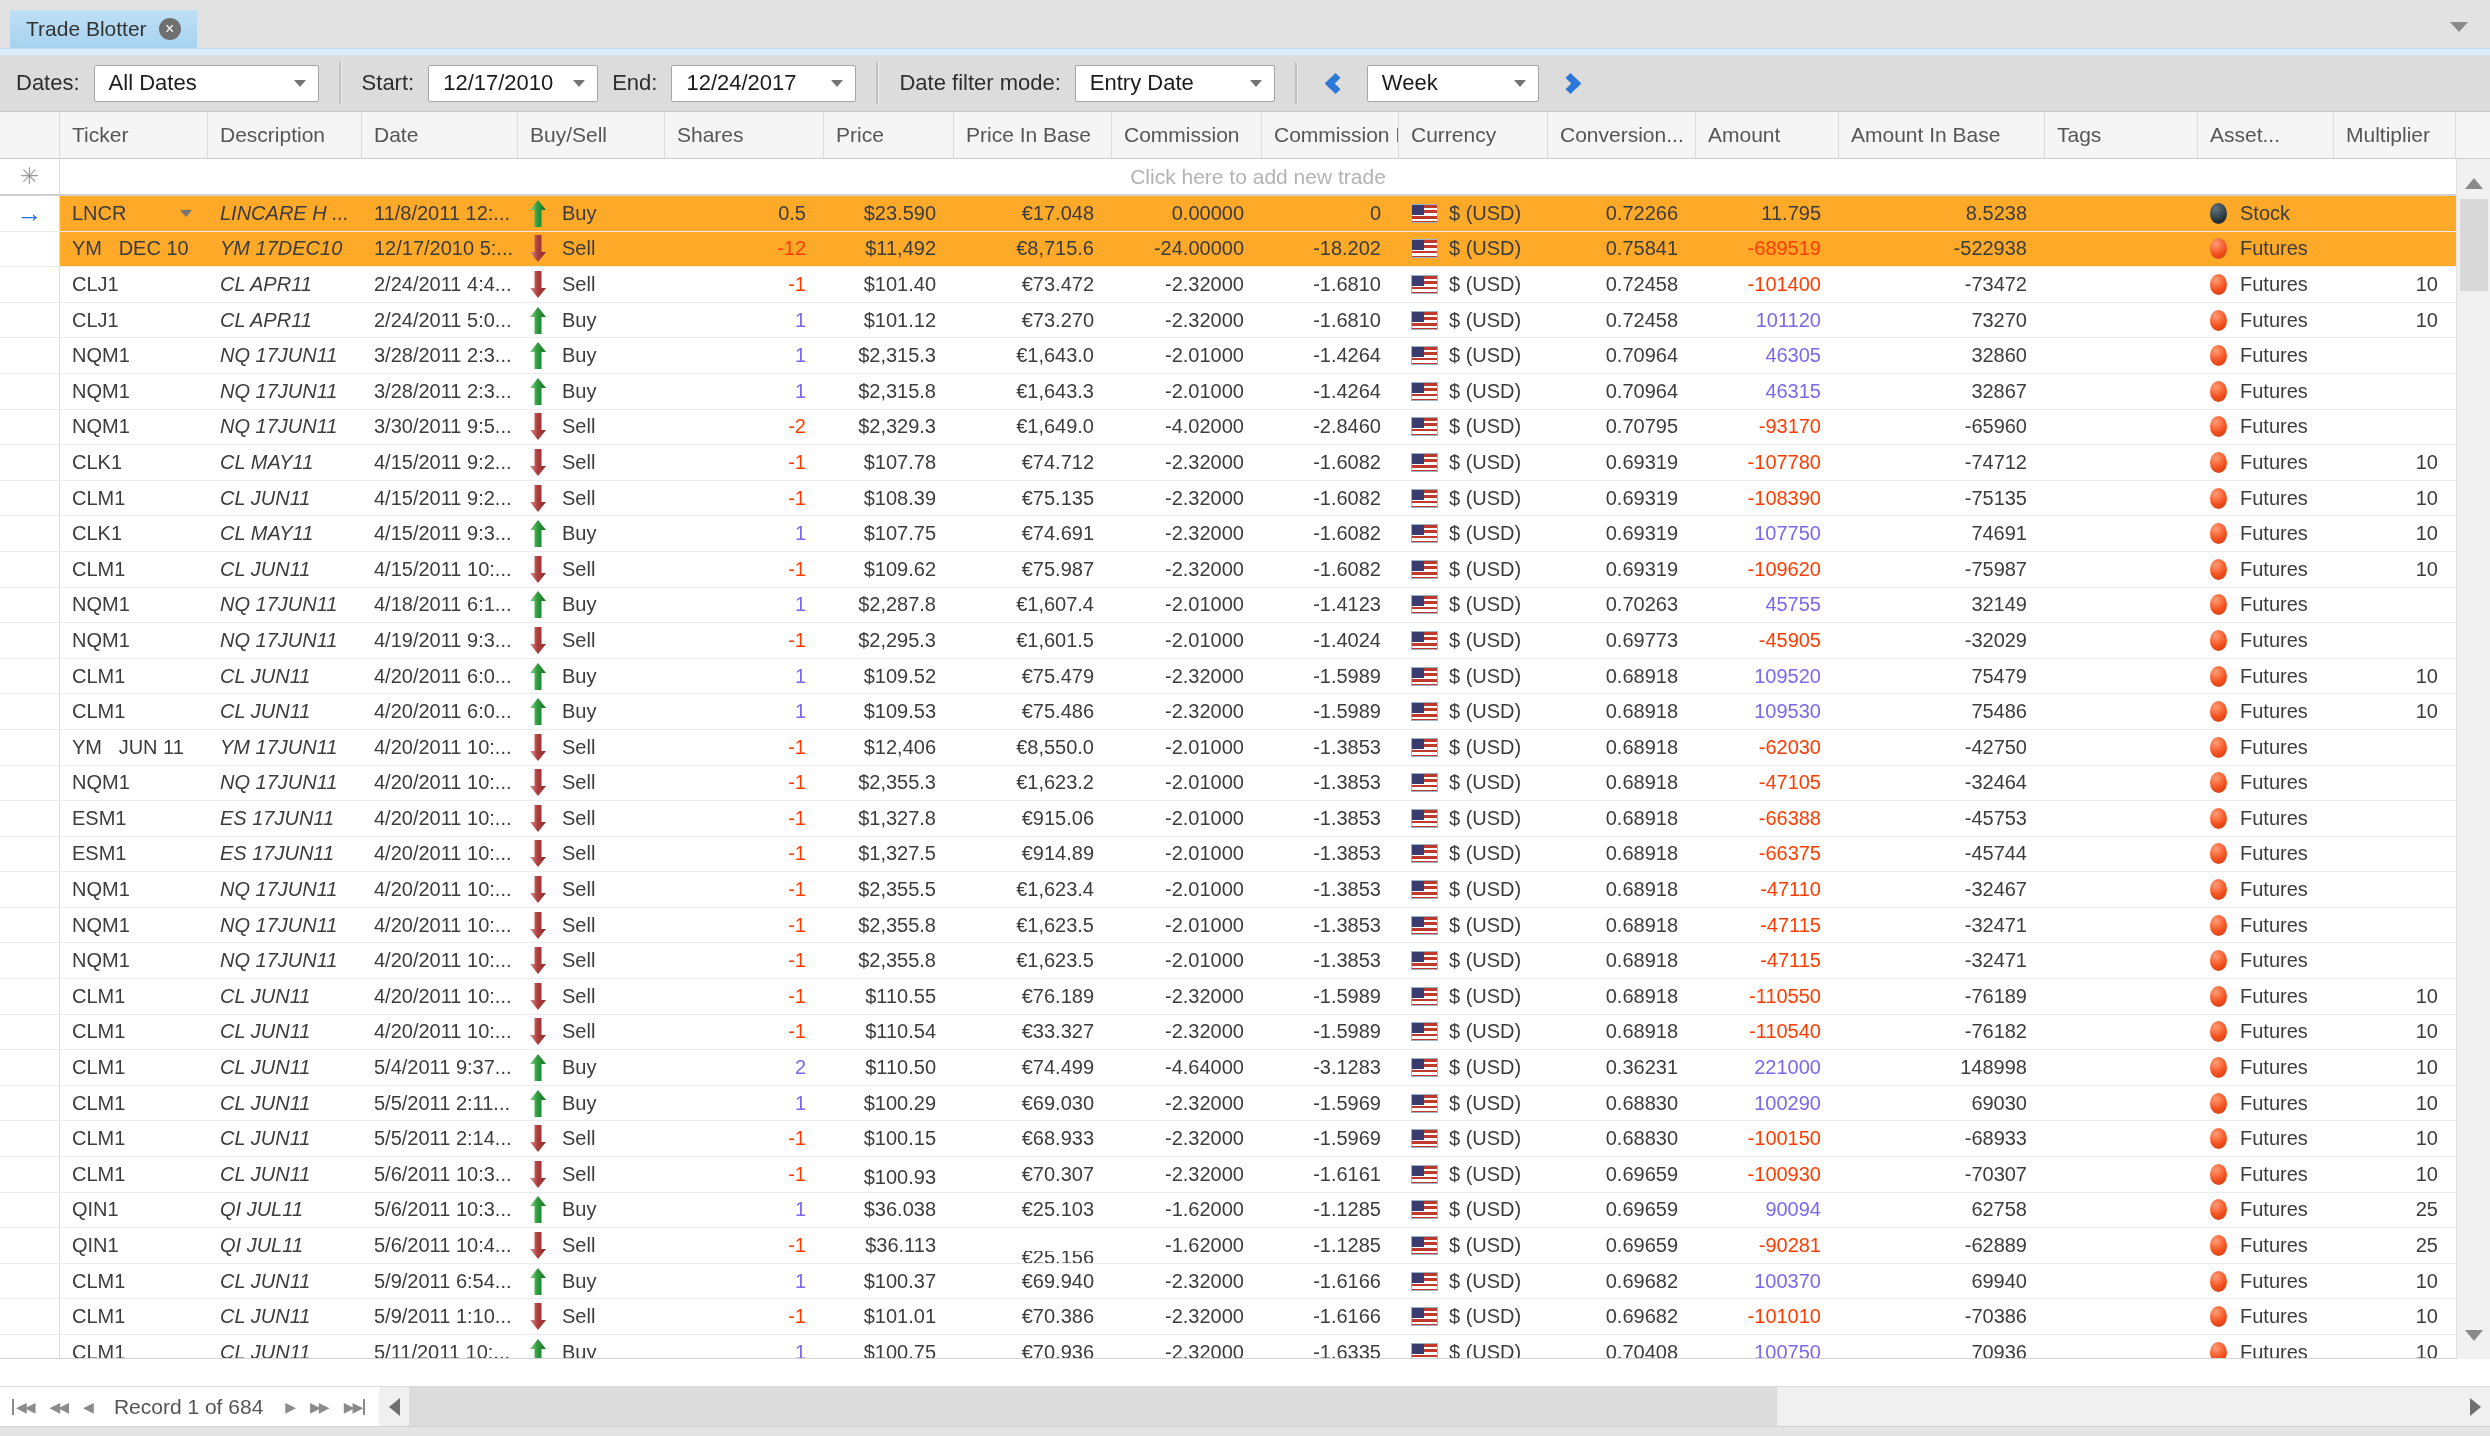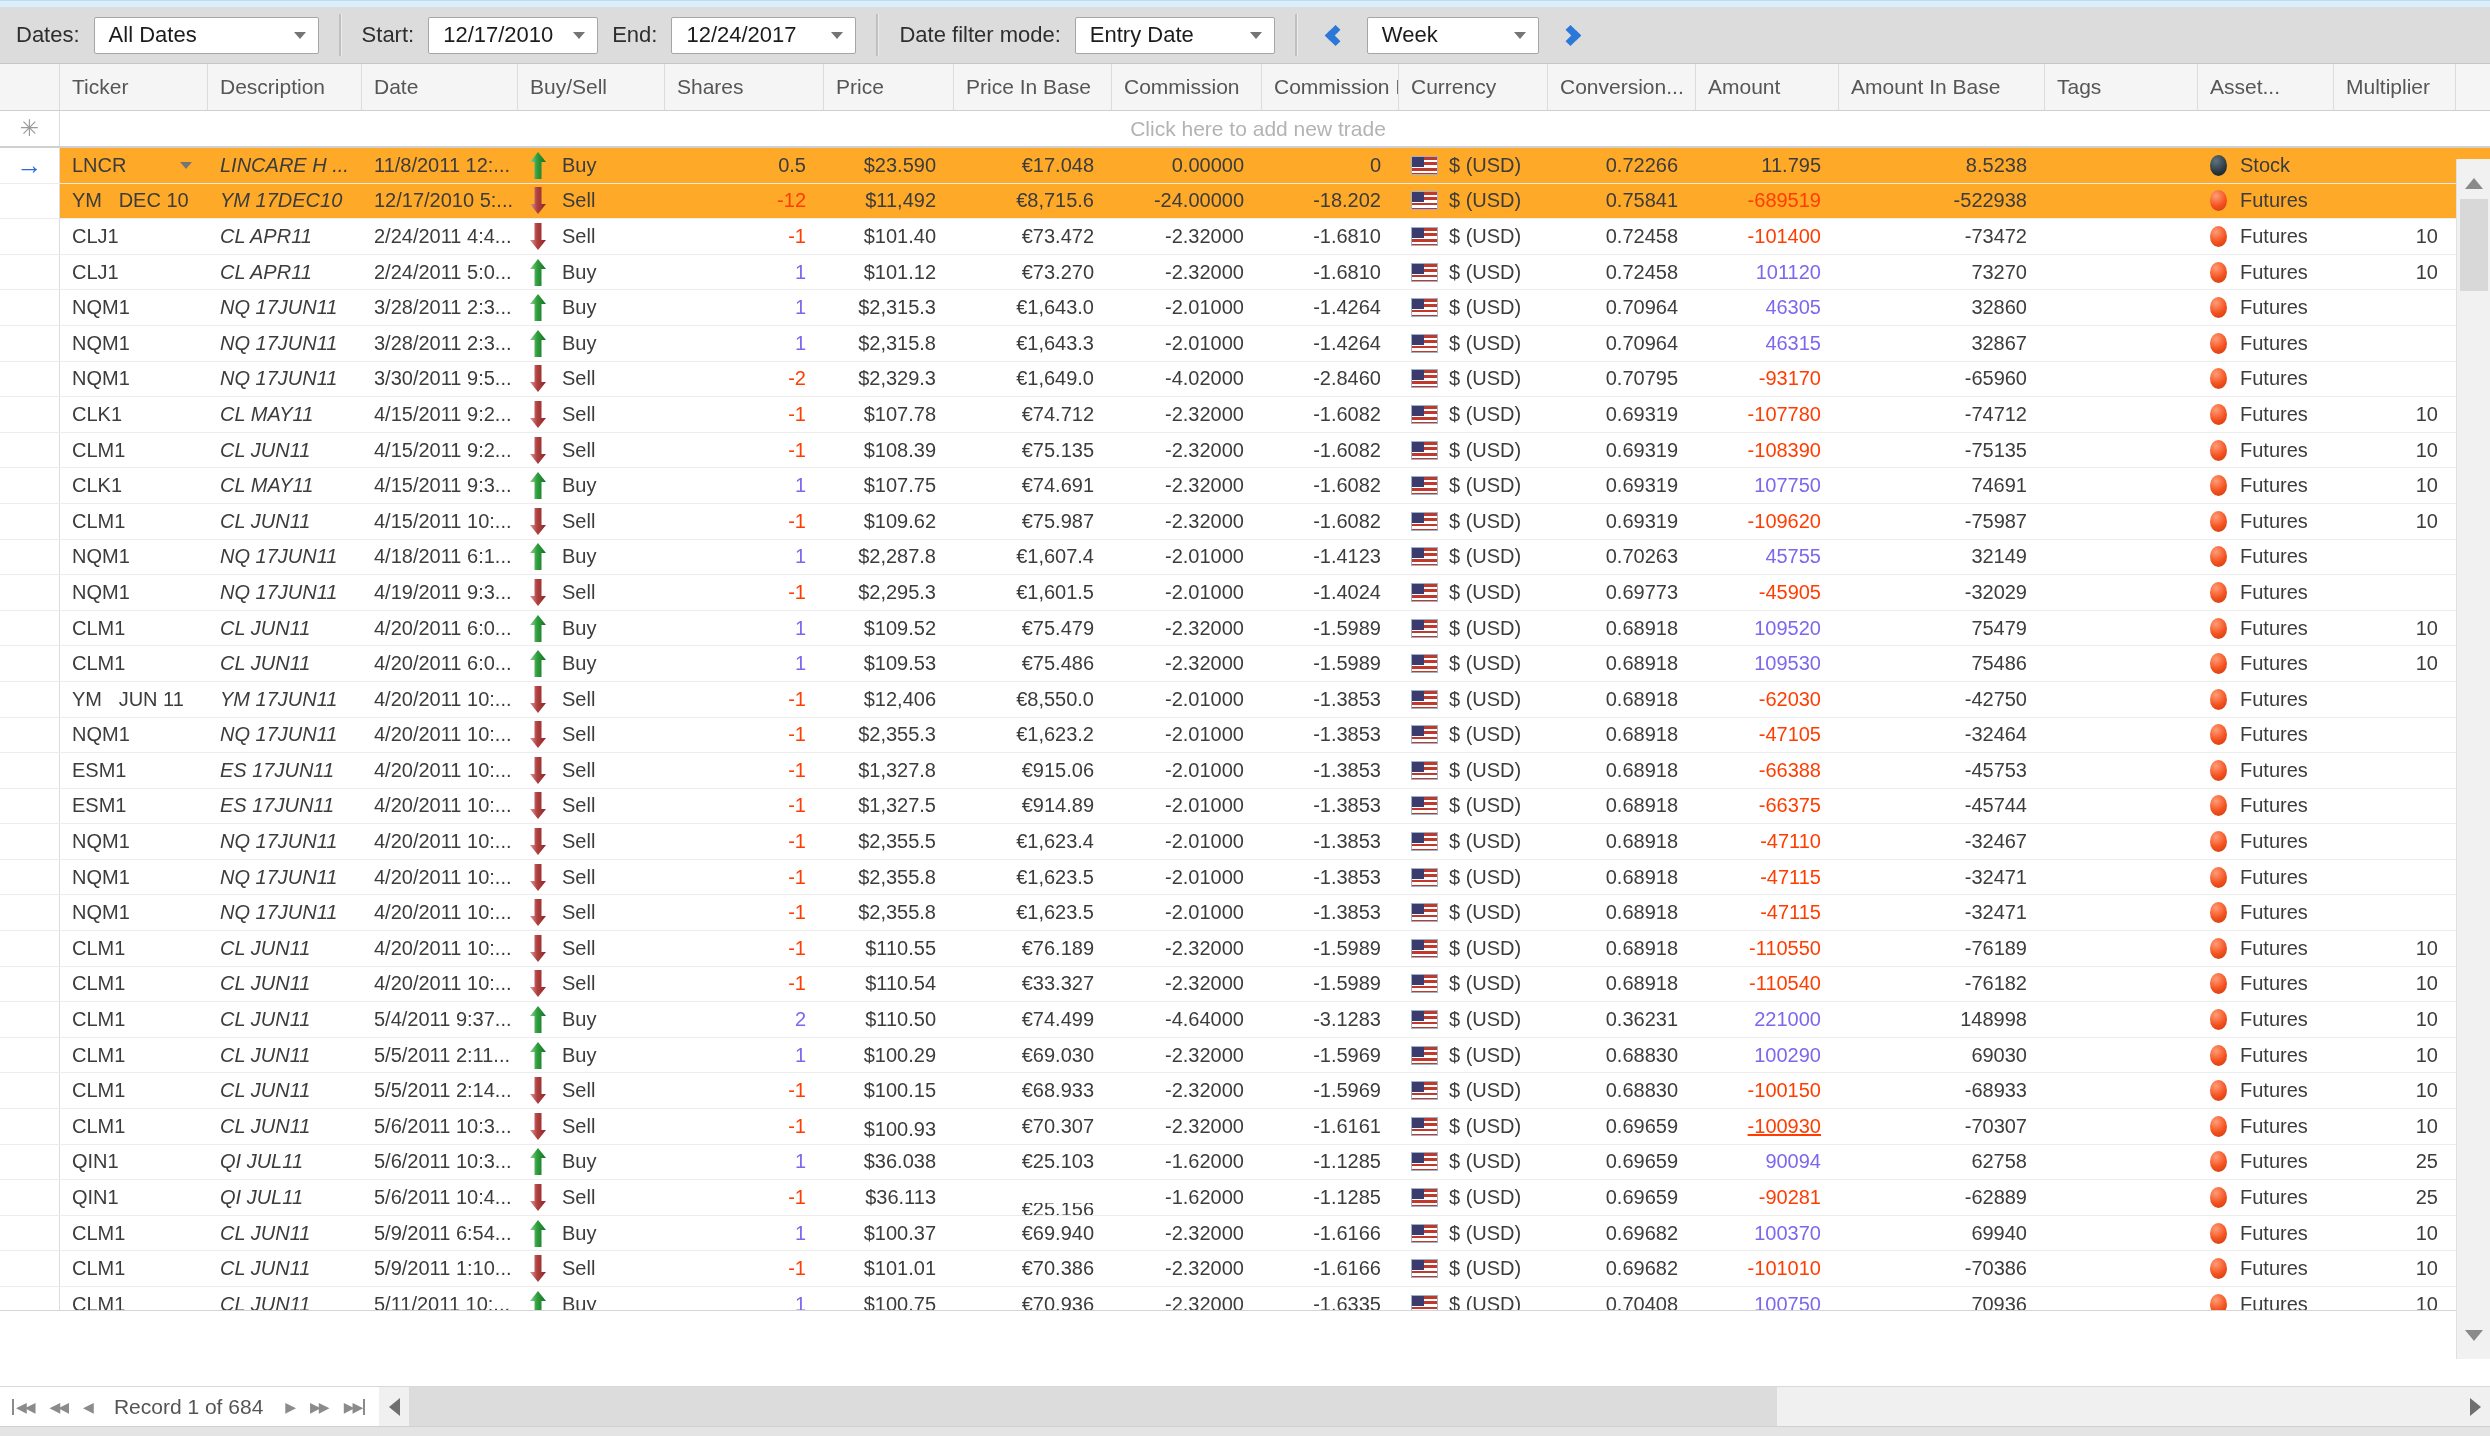--- a/index.html
+++ b/index.html
@@ -91,20 +91,27 @@
     <linearGradient id="gradDown" x1="0" x2="1" y1="0" y2="0">
       <stop offset="0" stop-color="#dc9a9a"></stop>
         <stop offset="0.45" stop-color="#b04040"></stop>
         <stop offset="1" stop-color="#8c2626"></stop>
     </linearGradient>
   </defs>
 </svg>
 
 <div class="app">
 
+  <div class="tabbar">
+    <div class="tab">
+      <span>Trade Blotter</span>
+      <span class="tab-close">×</span>
+    </div>
+    <span class="tabbar-caret"></span>
+  </div>
   <div class="bluestrip"></div>
 
   <div class="toolbar">
     <span>Dates:</span>
     <div class="combo" style="width:225px">
       <span>All Dates</span>
         <span class="caret"></span>
     </div>
     <div class="vsep"></div>
     <span>Start:</span>
@@ -734,21 +741,21 @@
         <div class="cell" style="width: 147px;"><span class="bs-icon"><svg width="16" height="27" viewBox="0 0 16 27">
               <path d="M8 27 L0 17 L4.5 17 L4.5 0 L11.5 0 L11.5 17 L16 17 Z" fill="url(#gradDown)"></path>
             </svg></span><span>Sell</span></div>
         <div class="cell r neg" style="width: 159px;">-1</div>
         <div class="cell r" style="width: 130px; margin-top: 6px;">$100.93</div>
         <div class="cell r" style="width: 158px;">€70.307</div>
         <div class="cell r" style="width: 150px;">-2.32000</div>
         <div class="cell r" style="width: 137px;">-1.6161</div>
         <div class="cell" style="width: 149px;"><span class="flag"></span><span>$ (USD)</span></div>
         <div class="cell r" style="width: 148px;">0.69659</div>
-        <div class="cell r neg" style="width: 143px; text-decoration: underline;">-100930</div>
+        <div class="cell r neg" style="width: 143px;">-100930</div>
         <div class="cell r" style="width: 206px;">-70307</div>
         <div class="cell" style="width: 153px;"></div>
         <div class="cell" style="width: 136px;"><span class="dot fut"></span><span>Futures</span></div>
         <div class="cell r" style="width: 122px;">10</div>
       </div>
       <div class="row">
         <div class="cell ind" style="width: 60px;"></div>
         <div class="cell" style="width: 148px;"><span>QIN1</span></div>
         <div class="cell" style="width: 154px;"><span class="desc">QI JUL11</span></div>
         <div class="cell" style="width: 156px;">5/6/2011 10:3...</div>

